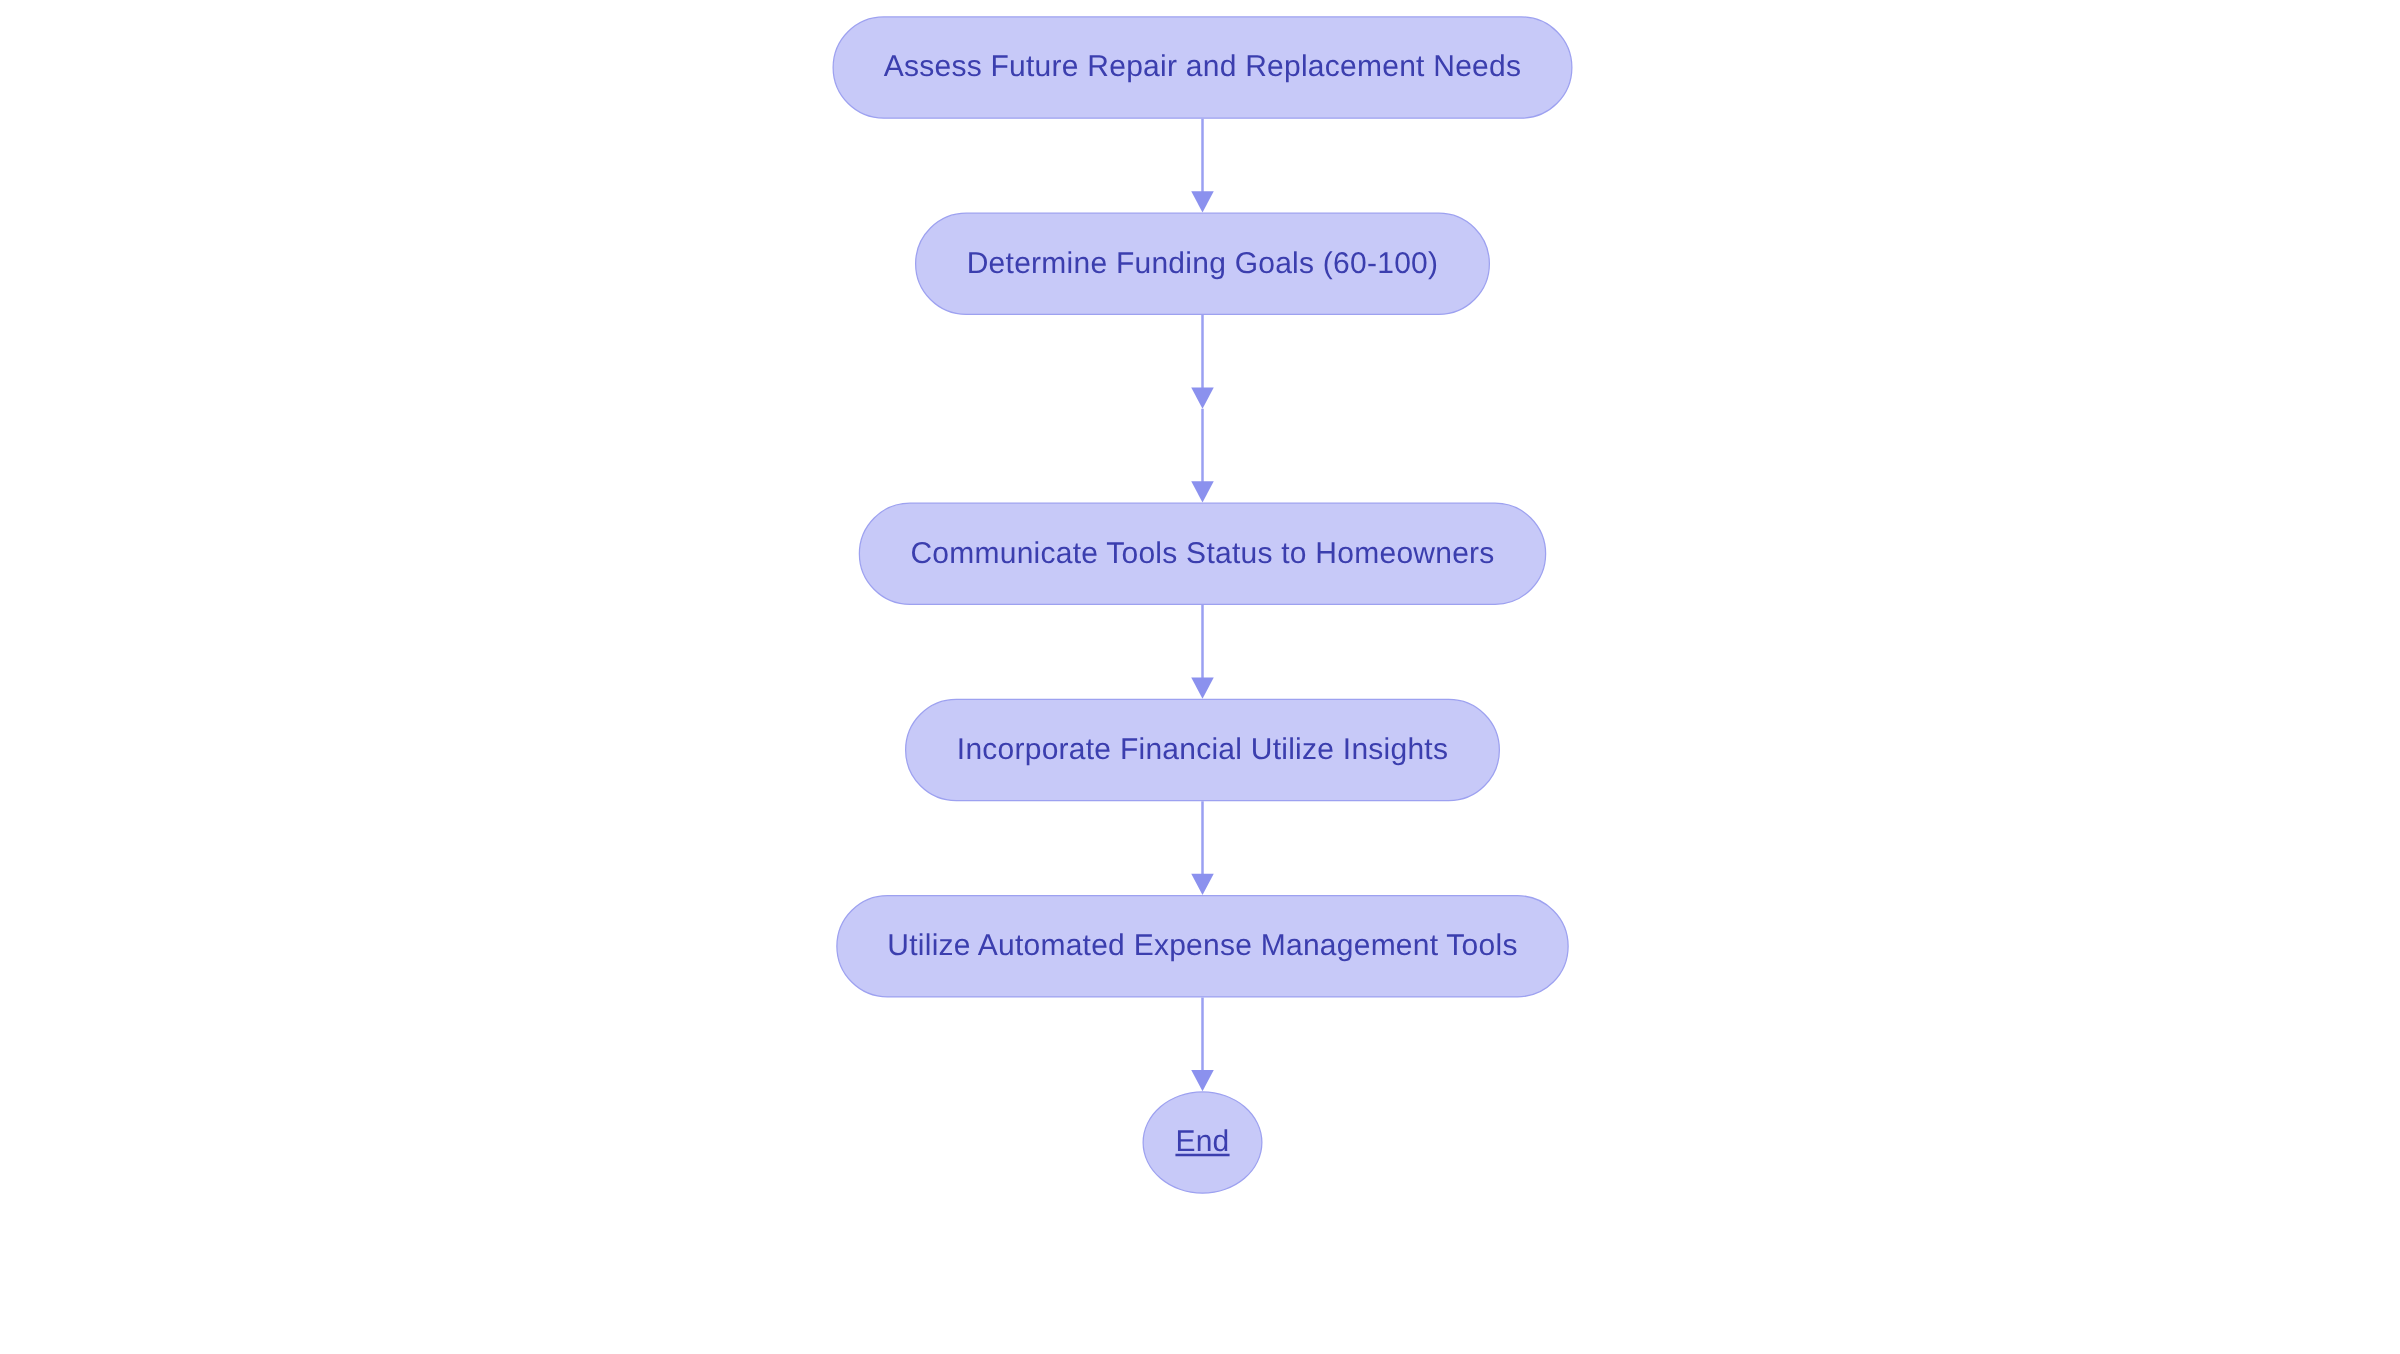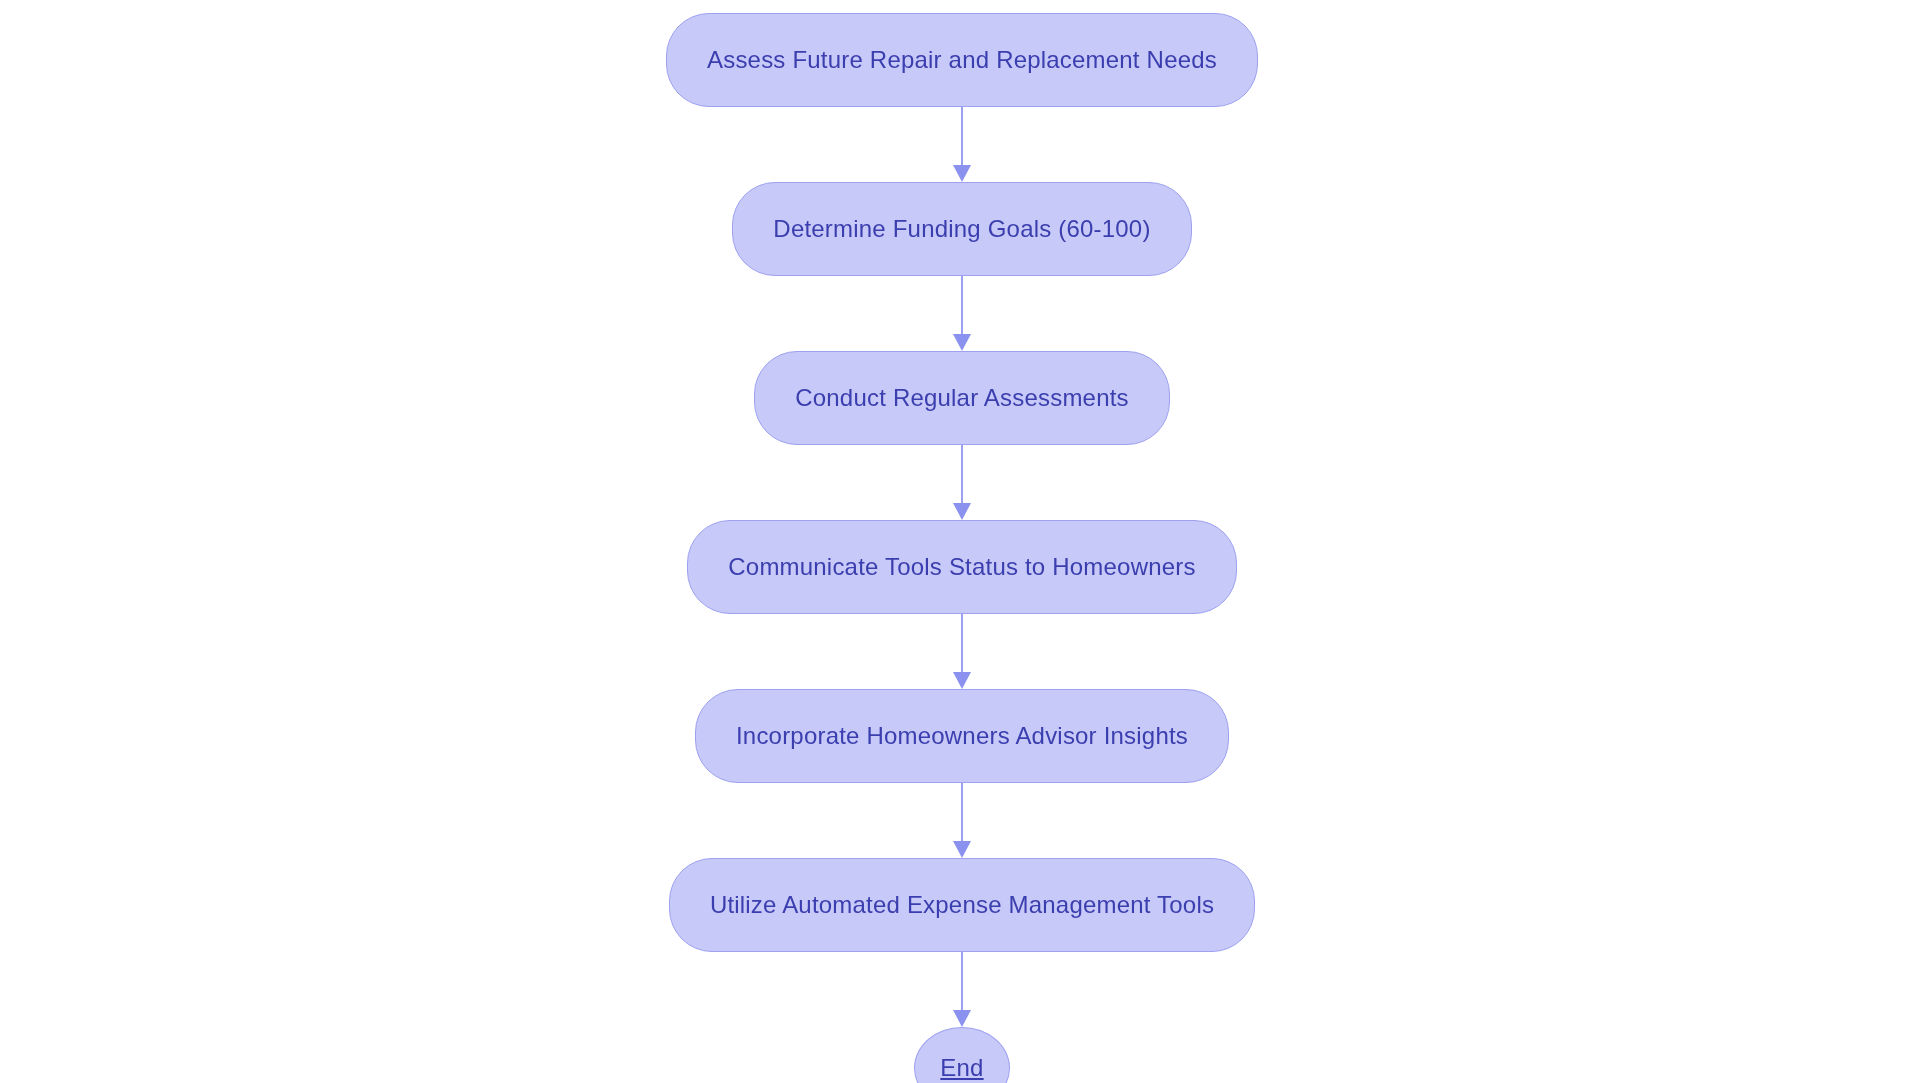--- a/index.html
+++ b/index.html
@@ -25,21 +25,21 @@
   .flow {
     position: absolute;
     top: 13px;
     left: 962px;
     transform: translateX(-50%);
     display: flex;
     flex-direction: column;
     align-items: center;
   }
   .node {
-    height: 94px;
+    height: 82px;
     display: flex;
     align-items: center;
     justify-content: center;
     padding: 0 40px;
     background: var(--node-fill);
     border: 1.5px solid var(--node-border);
     border-radius: 43px;
     color: var(--node-text);
     font-size: 24px;
     letter-spacing: 0.2px;
@@ -87,35 +87,34 @@
       <span class="head"></span>
     </div>
 
     <div class="node">Determine Funding Goals (60-100)</div>
 
     <div class="connector">
       <span class="line"></span>
       <span class="head"></span>
     </div>
 
-    <div class="node">Conduct Regular Assessments</div>
 
     <div class="connector">
       <span class="line"></span>
       <span class="head"></span>
     </div>
 
     <div class="node">Communicate Tools Status to Homeowners</div>
 
     <div class="connector">
       <span class="line"></span>
       <span class="head"></span>
     </div>
 
-    <div class="node">Incorporate Homeowners Advisor Insights</div>
+    <div class="node">Incorporate Financial Utilize Insights</div>
 
     <div class="connector">
       <span class="line"></span>
       <span class="head"></span>
     </div>
 
     <div class="node">Utilize Automated Expense Management Tools</div>
 
     <div class="connector">
       <span class="line"></span>

